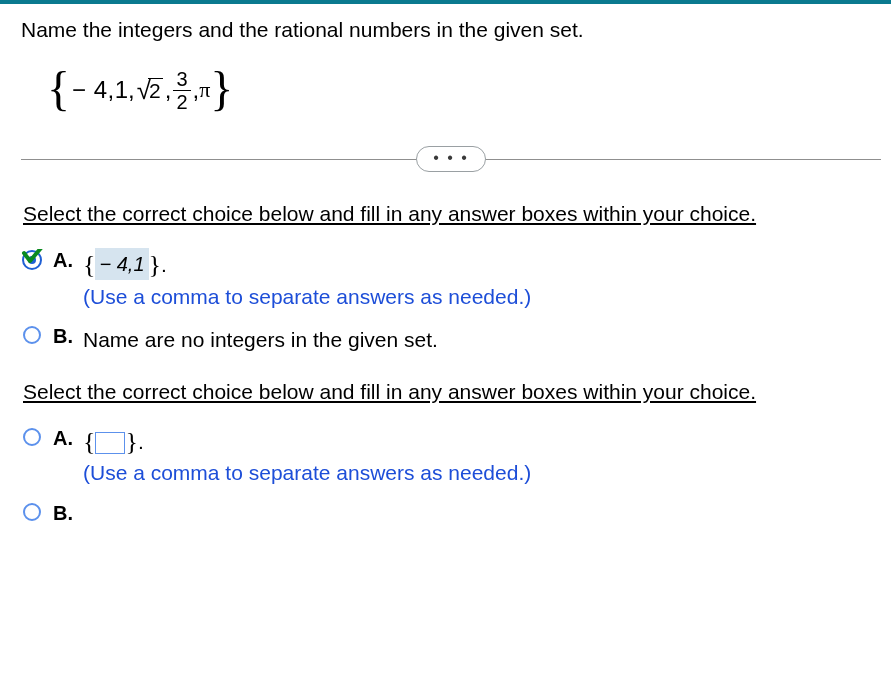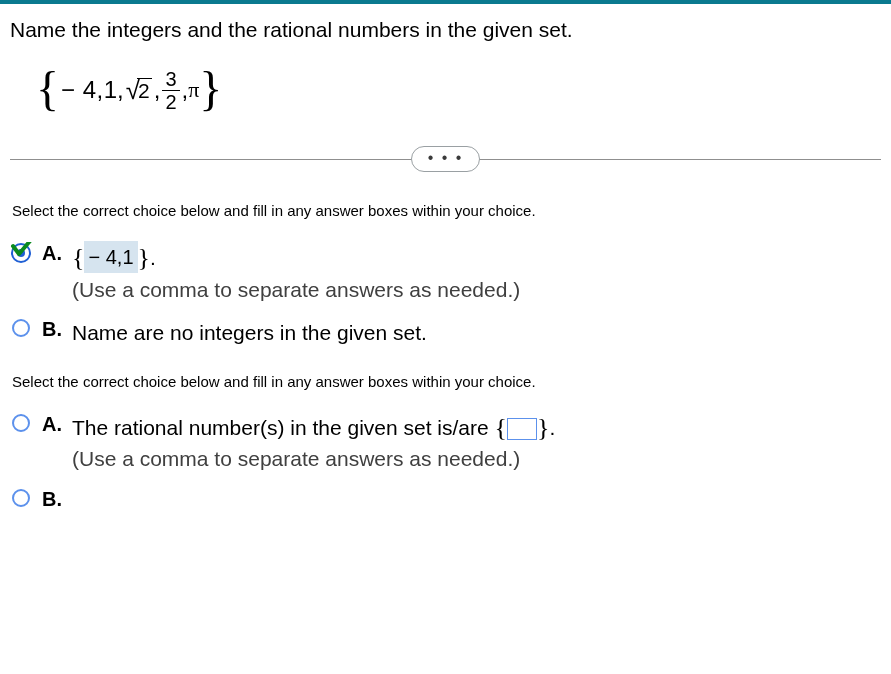--- a/index.html
+++ b/index.html
@@ -1,48 +1,48 @@
 <!DOCTYPE html>
 <html><head>
 <meta charset="utf-8">
 <style>
   * { box-sizing: border-box; margin: 0; padding: 0; }
   html, body { width: 891px; height: 674px; font-family: Arial, Helvetica, sans-serif; font-size: 20px; color: #000; background: #fff; }
   .topbar { height: 4px; background: #0a7a8f; }
-  .content { padding: 14px 10px 0 10px; }
+  .content { padding: 14px 10px 0 21px; }
   .question { font-size: 21px; margin-bottom: 22px; }
   .set-display { font-size: 24px; padding: 2px 0 26px 26px; display: flex; align-items: center; }
   .brace { font-size: 48px; font-weight: normal; line-height: 1; font-family: "Times New Roman", serif; position: relative; }
   .brace.left { top: -1px; margin-right: 2px; }
   .brace.right { top: -1px; margin-left: 0; }
   .set-inner { display: inline-flex; align-items: center; gap: 0; }
   .neg { letter-spacing: 0.5px; }
   .sqrt { display: inline-flex; align-items: center; position: relative; margin: 0 2px; }
   .radical { font-size: 26px; line-height: 1; }
   .radicand { border-top: 1.5px solid #000; padding: 0 2px 0 1px; font-size: 21px; line-height: 1.1; margin-left: -3px; }
   .frac { display: inline-flex; flex-direction: column; align-items: center; margin: 0 2px; line-height: 1; font-size: 20px; }
   .frac .num { border-bottom: 1.5px solid #000; padding: 0 3px 1px; }
   .frac .den { padding: 1px 3px 0; }
   .pi { font-family: "Times New Roman", serif; font-size: 22px; }
   .hr-wrap { display: flex; align-items: center; width: 100%; margin-top: 6px; margin-bottom: 30px; }
   .hr-line { flex: 1; height: 1px; background: #8f8f8f; }
   .dots-bubble { border: 1px solid #9aa0a3; border-radius: 14px; padding: 2px 16px 4px; font-size: 16px; color: #3a3a3a; letter-spacing: 2px; margin: 0 -1px; background: #fff; position: relative; z-index: 1; }
-  .prompt { font-size: 15px; margin: 6px 0 22px 2px; }
+  .prompt { font-size: 21px; margin: 6px 0 22px 2px; text-decoration: underline; }
   .choice-group { margin-left: 2px; margin-bottom: 24px; }
   .choice-row { display: flex; align-items: flex-start; margin-bottom: 12px; }
   .radio-slot { width: 30px; flex: 0 0 30px; padding-top: 2px; text-align: left; }
   .radio { width: 18px; height: 18px; border: 2px solid #5c91ec; border-radius: 50%; display: inline-block; background: #fff; }
   .radio.checked { width: 22px; height: 22px; border: none; position: relative; left: -2px; top: -1px; }
   .letter { font-weight: bold; font-size: 20px; width: 30px; flex: 0 0 30px; padding-top: 1px; }
   .choice-text { font-size: 21px; line-height: 1.5; }
   .ans-wrap { display: inline-flex; align-items: center; }
   .brace-sm { font-family: "Cambria Math","Times New Roman",serif; font-size: 26px; line-height: 1; position: relative; top: 1px; }
-  .ans-filled { background: #d6e4ef; padding: 1px 4px; font-size: 20px; }
+  .ans-filled { background: #d6e4ef; padding: 1px 4px; font-size: 20px; font-style: italic; }
   .ans-blank { display: inline-block; width: 30px; height: 22px; border: 1px solid #5c91ec; background: #fff; position: relative; top: 2px; }
-  .hint { color: #404040; }
+  .hint { color: #1d4ed8; }
 </style>
 </head>
 <body>
 
 <div class="topbar"></div>
 
 <div class="content">
 
   <div class="question">Name the integers and the rational numbers in the given set.</div>
 
@@ -106,21 +106,21 @@
 
   <div class="prompt">Select the correct choice below and fill in any answer boxes within your choice.</div>
 
   <div class="choice-group">
     <div class="choice-row">
       <div class="radio-slot">
         <span class="radio"></span>
       </div>
       <div class="letter">A.</div>
       <div class="choice-text">
-        <span>The rational number(s) in the given set is/are </span><span class="ans-wrap">
+        <span class="ans-wrap">
             <span class="brace-sm">{</span>
             <span class="ans-blank"></span>
             <span class="brace-sm">}</span>
           </span><span>.</span><br>
         <span class="hint">(Use a comma to separate answers as needed.)</span>
       </div>
     </div>
     <div class="choice-row">
       <div class="radio-slot">
         <span class="radio"></span>

